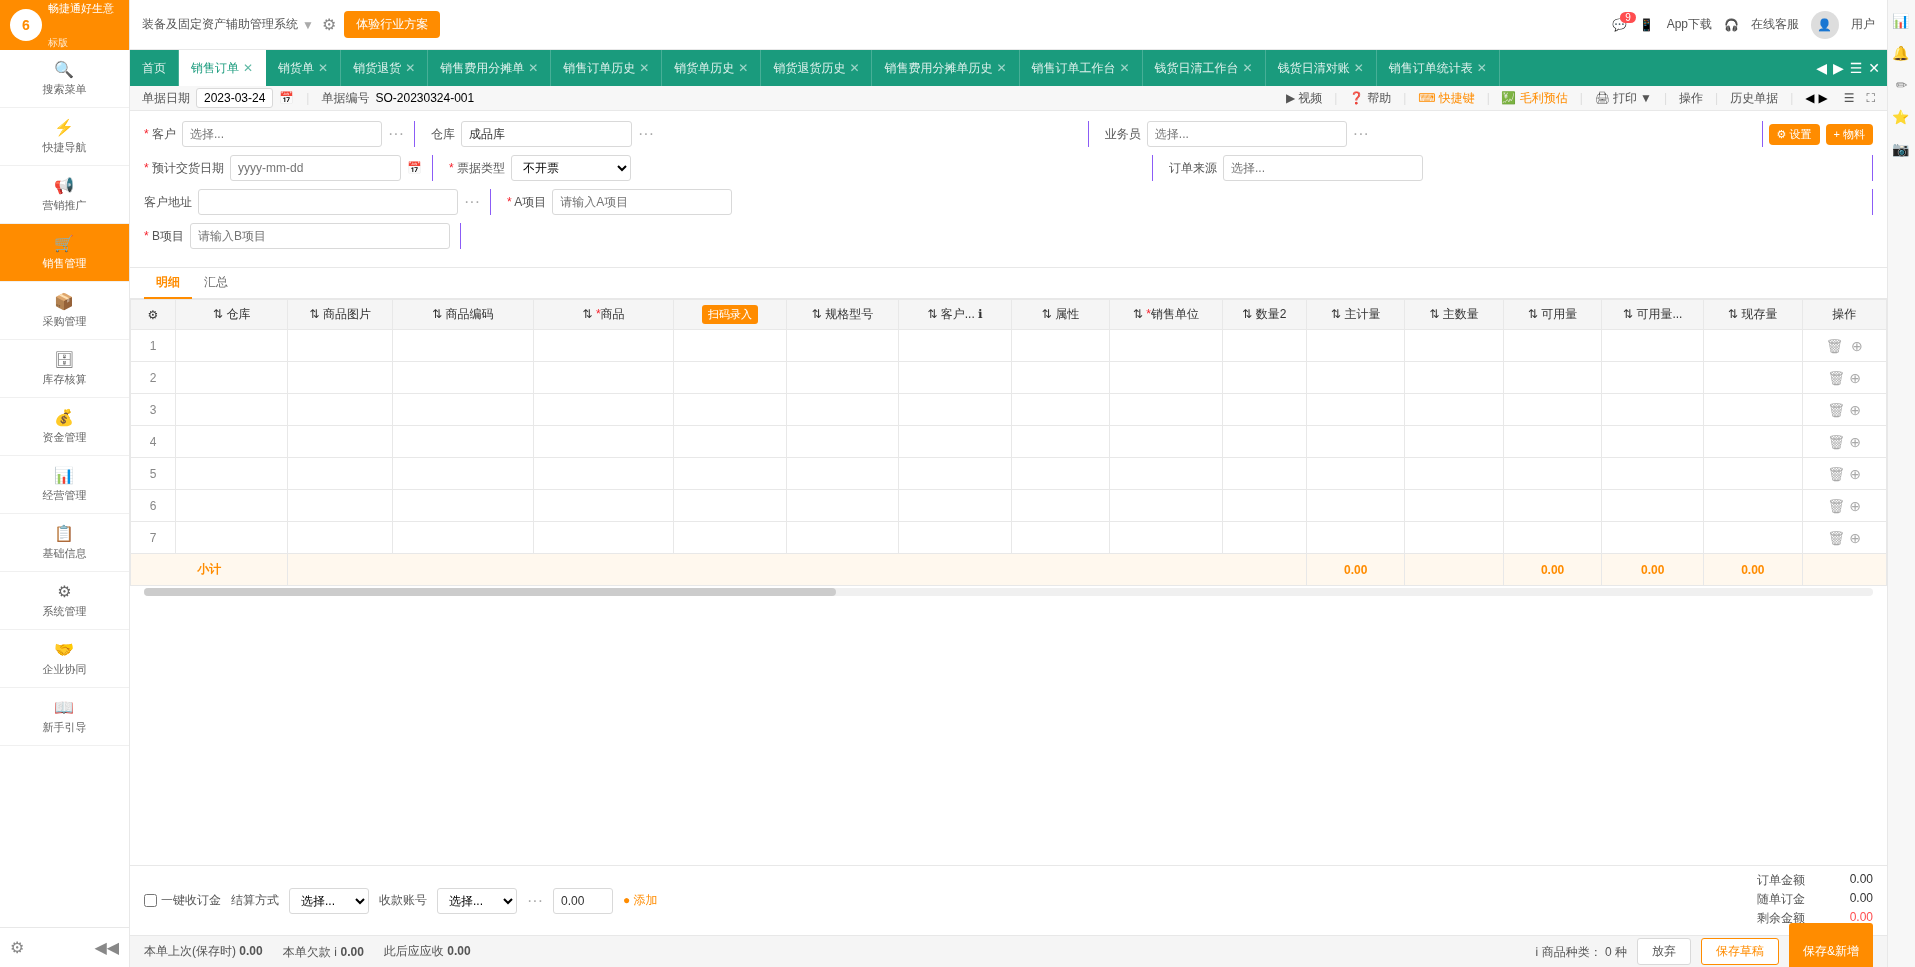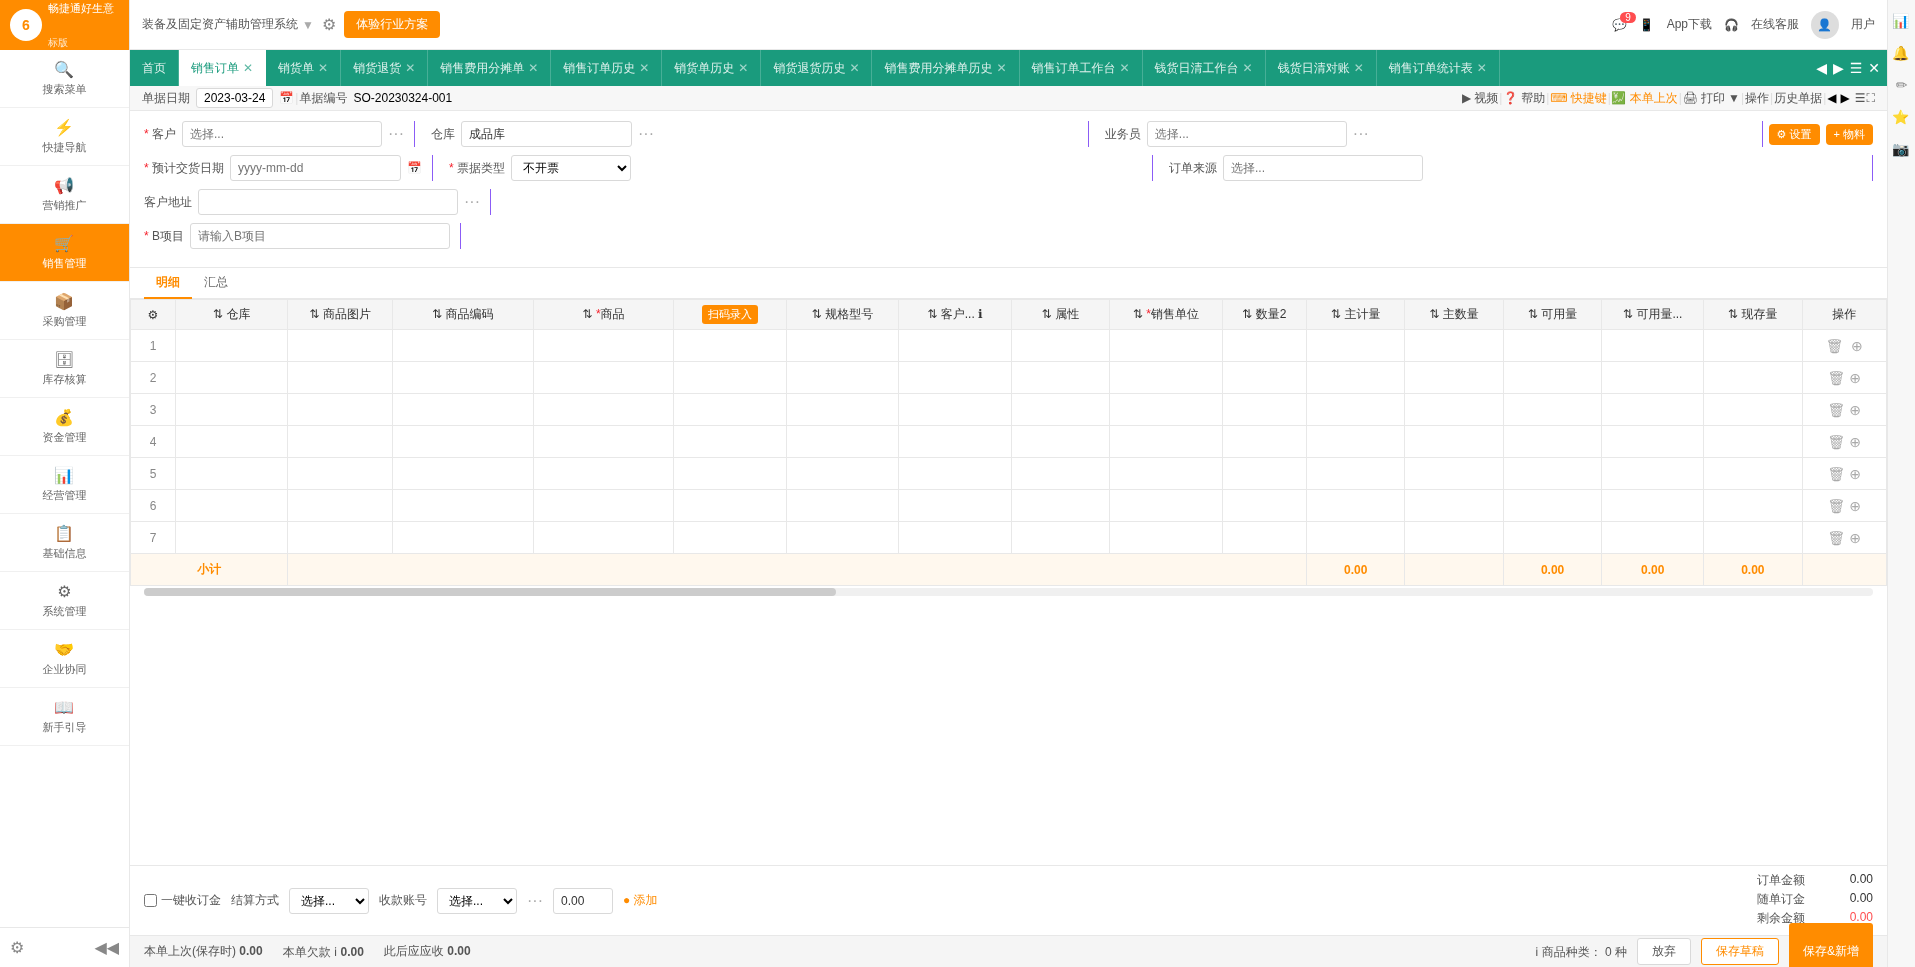--- a/index.html
+++ b/index.html
@@ -30,21 +30,21 @@
     
     .nav-tabs { height: 36px; background: #1a9b7d; display: flex; align-items: center; overflow-x: auto; flex-shrink: 0; }
     .nav-tabs::-webkit-scrollbar { display: none; }
     .nav-tab { padding: 0 12px; height: 100%; display: flex; align-items: center; color: rgba(255,255,255,0.85); font-size: 12px; cursor: pointer; white-space: nowrap; border-right: 1px solid rgba(255,255,255,0.2); flex-shrink: 0; }
     .nav-tab.active { background: #fff; color: #1a9b7d; }
     .nav-tab .tab-close { margin-left: 4px; color: inherit; opacity: 0.7; }
     .nav-tab-arrows { display: flex; align-items: center; padding: 0 4px; color: #fff; margin-left: auto; }
     .nav-tab-arrows span { cursor: pointer; padding: 0 3px; font-size: 14px; }
 
     
-    .toolbar { height: 24px; background: #f7f7f7; display: flex; align-items: center; padding: 12px 12px; gap: 1px; border-bottom: 1px solid #e8e8e8; flex-shrink: 0; }
+    .toolbar { height: 24px; background: #f7f7f7; display: flex; align-items: center; padding: 12px 12px; gap: 12px; border-bottom: 1px solid #e8e8e8; flex-shrink: 0; }
     .toolbar-item { font-size: 12px; color: #555; cursor: pointer; display: flex; align-items: center; gap: 3px; }
     .toolbar-sep { color: #ddd; }
 
     
     .form-area { padding: 10px 14px; background: #fff; border-bottom: 1px solid #e8e8e8; flex-shrink: 0; }
     .form-row { display: flex; align-items: center; gap: 6px; margin-bottom: 8px; }
     .form-label { color: #555; font-size: 12px; white-space: nowrap; }
     .form-label.required::before { content: '* '; color: #f5222d; }
     .form-input { border: 1px solid #d9d9d9; border-radius: 3px; padding: 3px 7px; font-size: 12px; height: 26px; min-width: 120px; color: #333; }
     .form-input-wide { min-width: 200px; }
@@ -234,21 +234,21 @@
         <span>帮助</span>
       </span>
       <span class="toolbar-sep">|</span>
       <span class="toolbar-item" style="color:#ff8c00;">
         <span>⌨</span>
         <span>快捷键</span>
       </span>
       <span class="toolbar-sep">|</span>
       <span class="toolbar-item" style="color:#ff8c00;">
         <span>💹</span>
-        <span>本单上次</span>
+        <span>毛利预估</span>
       </span>
       <span class="toolbar-sep">|</span>
       <span class="toolbar-item">
         <span>🖨</span>
         <span>打印</span>
         <span>▼</span>
       </span>
       <span class="toolbar-sep">|</span>
       <span class="toolbar-item">
         <span>操作</span>
@@ -308,20 +308,24 @@
           <span class="form-label">订单来源</span>
           <input class="form-input form-input-wide" placeholder="选择..." style="color: rgb(187, 187, 187);">
         </div>
       </div>
 
       <div class="form-row">
         <div class="fg-item">
           <span class="form-label">客户地址</span>
           <input class="form-input" style="min-width: 260px;">
           <span class="form-dots">···</span>
+        </div>
+        <div class="fg-item" style="flex:1;">
+          <span class="form-label required">A项目</span>
+          <input class="form-input" placeholder="请输入A项目" style="color: rgb(187, 187, 187); min-width: 180px;">
         </div>
       </div>
 
       <div class="form-row">
         <div class="fg-item">
           <span class="form-label required">B项目</span>
           <input class="form-input" placeholder="请输入B项目" style="color: rgb(187, 187, 187); min-width: 260px;">
         </div>
       </div>
     </div>

